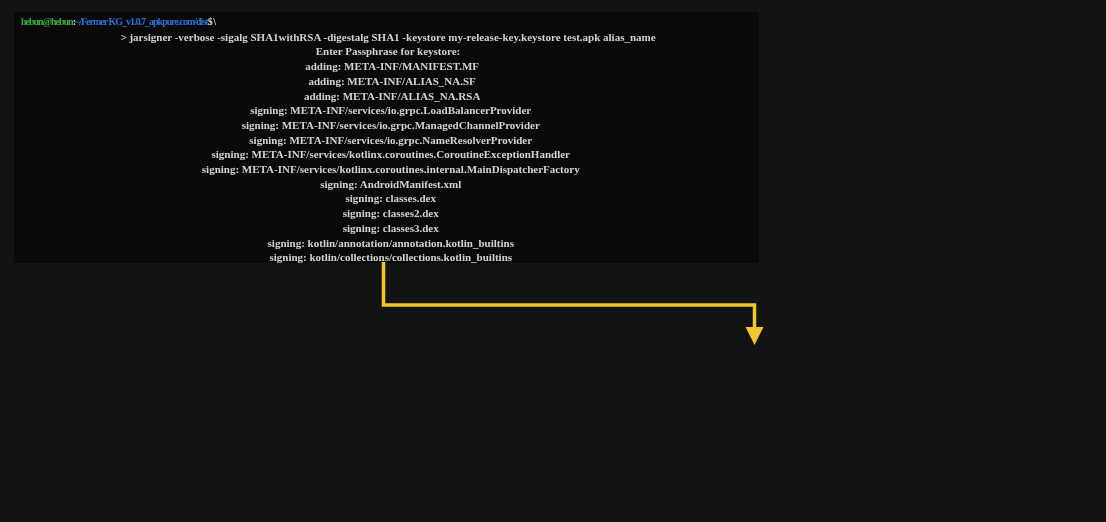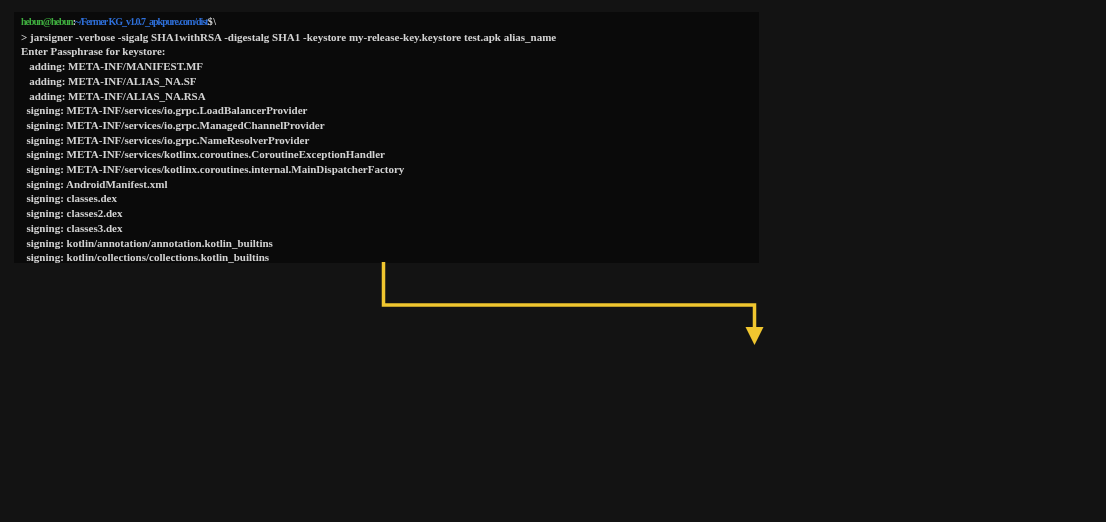--- a/index.html
+++ b/index.html
@@ -35,20 +35,21 @@
     left: 428px;
     top: 348px;
     width: 655px;
     height: 144px;
     padding: 5px 4px 0 9px;
     font-size: 13.5px;
     line-height: 17.5px;
   }
   .lines {
     white-space: pre;
+    text-align: center;
   }
   .prompt-line {
     white-space: pre;
     font-size: 10px;
     letter-spacing: -1px;
     line-height: 14.7px;
   }
   .prompt-user { color: #3fae3f; }
   .prompt-sep  { color: #d2d2d2; }
   .prompt-path { color: #2e6fd9; }

